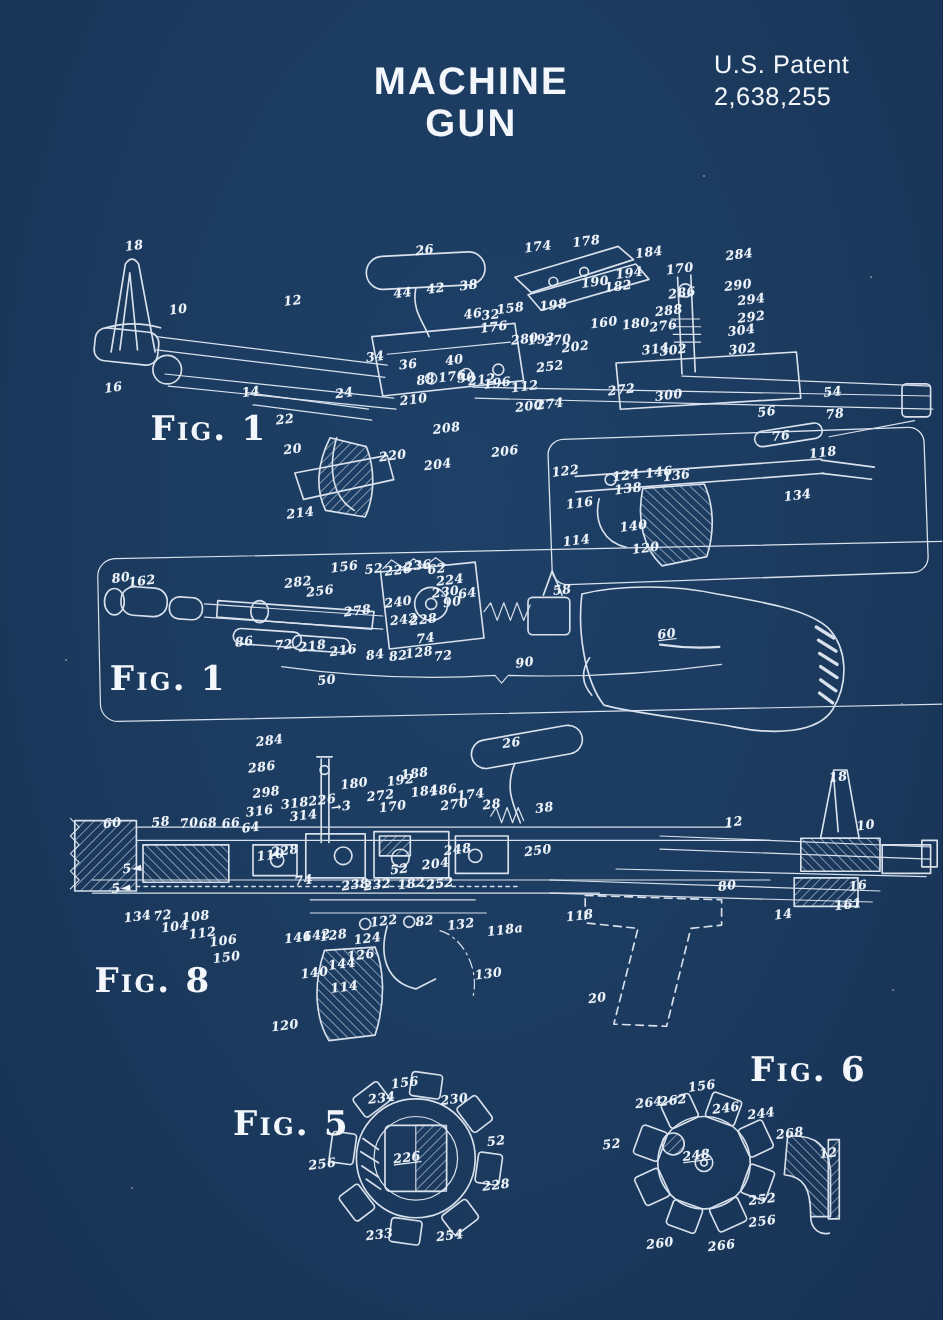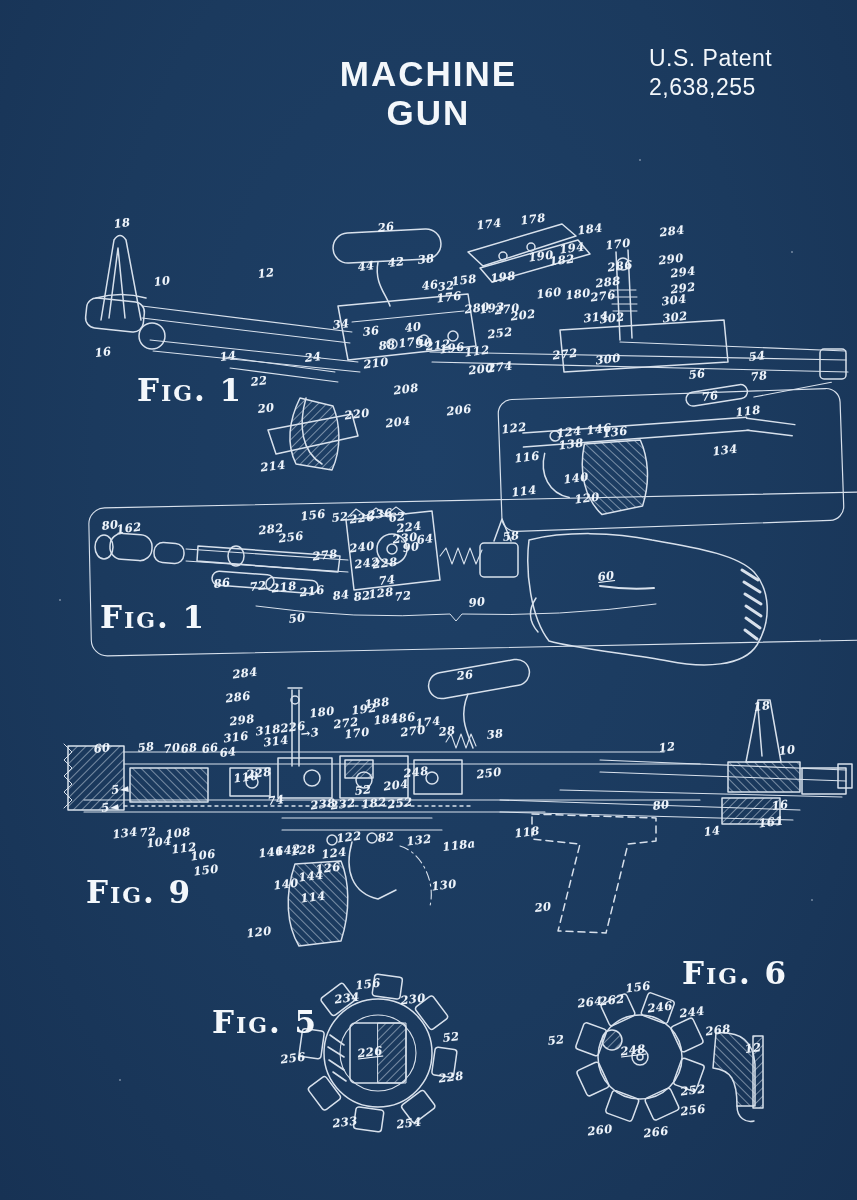--- a/index.html
+++ b/index.html
@@ -186,21 +186,21 @@
         <circle cx="640" cy="1057" r="3"></circle>
       <circle cx="612" cy="1040" r="10" fill="url(#h1)"></circle>
       <path d="M716,1033 C742,1031 753,1042 755,1064 L755,1106 L737,1106 C737,1080 731,1070 713,1068 Z" fill="url(#h2)"></path>
       <rect x="753" y="1036" width="10" height="72" fill="url(#h1)"></rect>
       <path d="M737,1106 C737,1118 746,1123 754,1121"></path>
     </g>
   </svg>
 
   <div class="fig-caption" style="left:190px;top:390px">Fig. 1</div>
   <div class="fig-caption" style="left:153px;top:617px">Fig. 1</div>
-  <div class="fig-caption" style="left:139px;top:892px">Fig. 9</div>
+  <div class="fig-caption" style="left:139px;top:892px">Fig. 8</div>
   <div class="fig-caption" style="left:265px;top:1022px">Fig. 5</div>
   <div class="fig-caption" style="left:735px;top:973px">Fig. 6</div>
 
   <div class="labels-layer">
       <span class="plabel" style="left: 122px; top: 223px;">18</span>
       <span class="plabel" style="left: 386px; top: 227px;">26</span>
       <span class="plabel" style="left: 266px; top: 273px;">12</span>
       <span class="plabel" style="left: 162px; top: 281px;">10</span>
       <span class="plabel" style="left: 103px; top: 352px;">16</span>
       <span class="plabel" style="left: 228px; top: 356px;">14</span>

